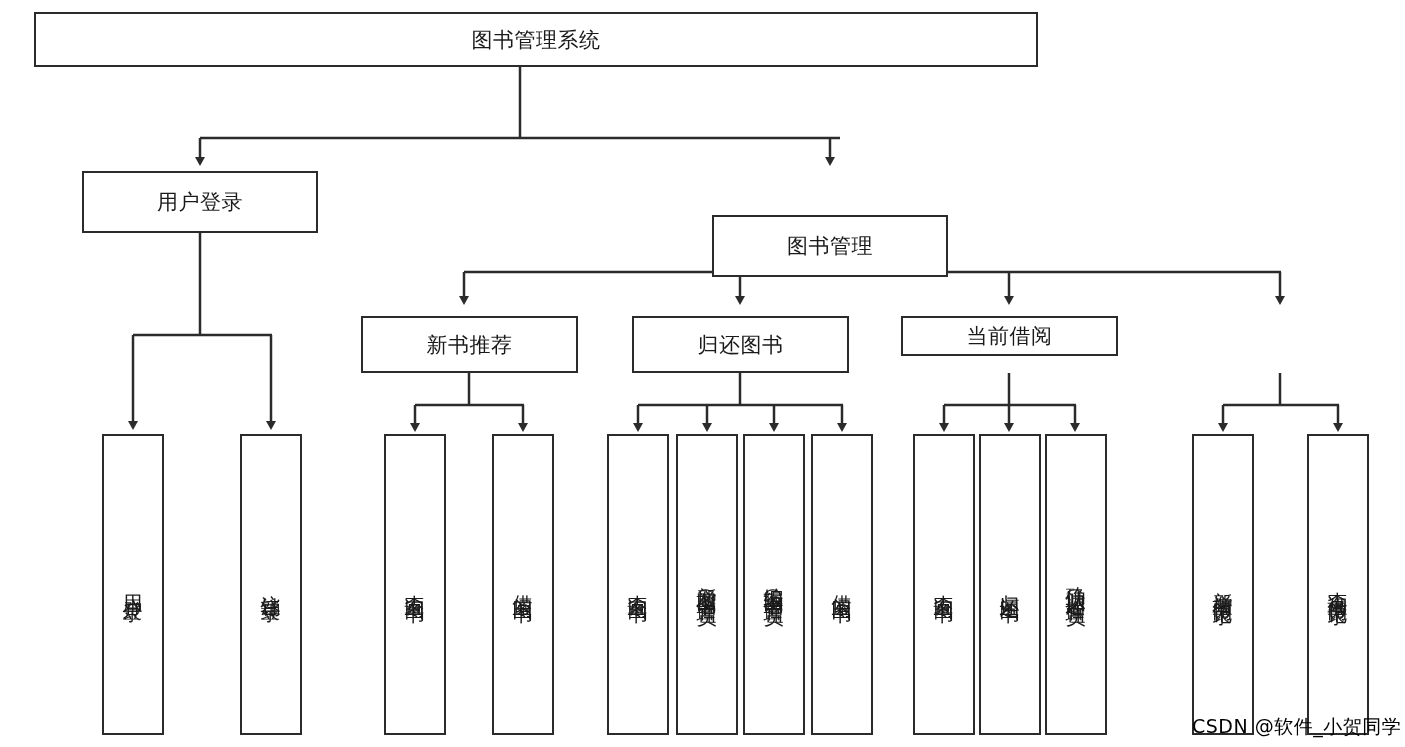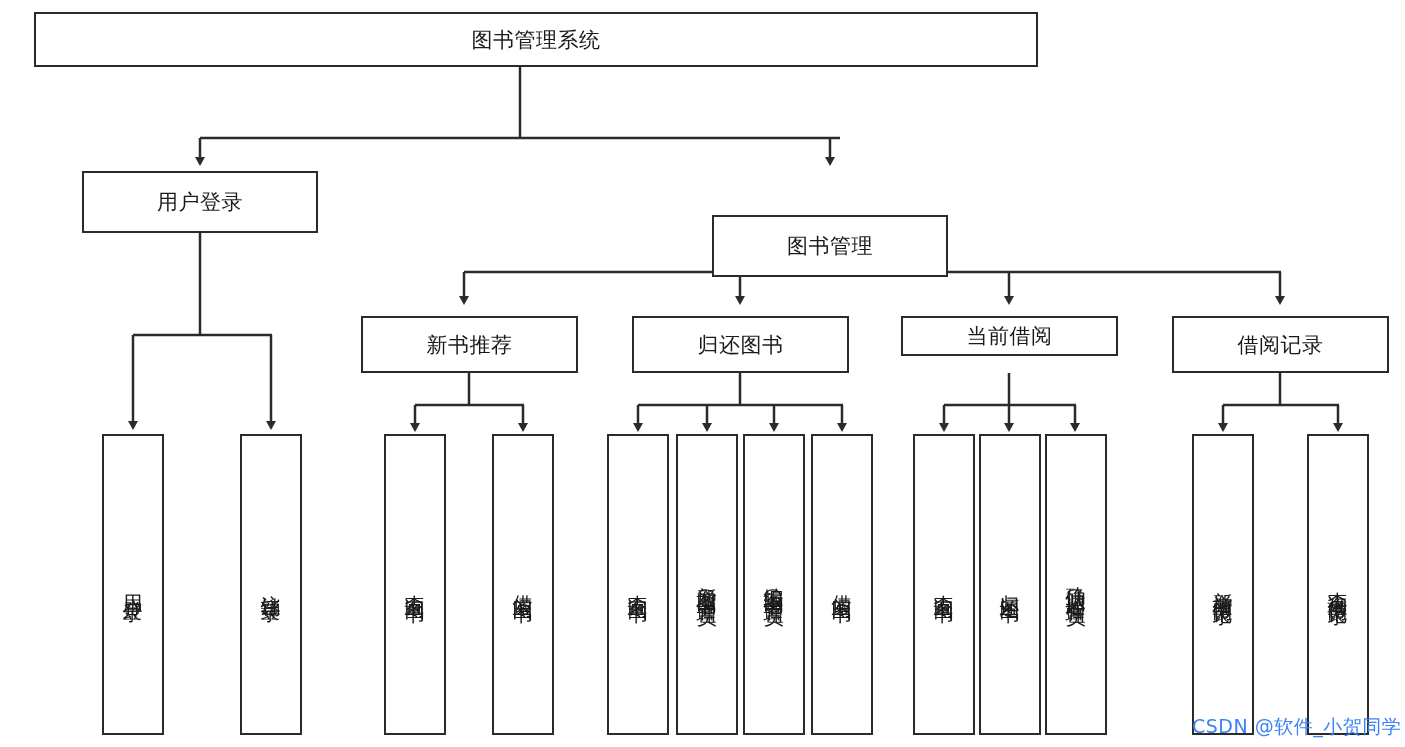--- a/index.html
+++ b/index.html
@@ -47,21 +47,21 @@
     padding: 4px 0;
   }
   .node-box.vert .vtext {
     writing-mode: vertical-rl;
     text-orientation: upright;
     display: block;
     white-space: nowrap;
   }
   .watermark {
     position: absolute;
-    color: #3b82f6;
+    color: #000000;
     font-size: 19px;
     white-space: nowrap;
     letter-spacing: 0.5px;
     pointer-events: none;
   }
 </style>
 </head>
 <body>
 
 <div id="diagram-root">
@@ -129,23 +129,20 @@
 
   <div class="node-box horiz" style="left:361px; top:316px; width:217px; height:57px;">
     <span>新书推荐</span>
   </div>
   <div class="node-box horiz" style="left:632px; top:316px; width:217px; height:57px;">
     <span>归还图书</span>
   </div>
   <div class="node-box horiz" style="left:901px; top:316px; width:217px; height:40px;">
     <span>当前借阅</span>
   </div>
-  <div class="node-box horiz" style="left:1172px; top:316px; width:217px; height:57px;">
-    <span>借阅记录</span>
-  </div>
 
   <div class="node-box vert" style="left:102px; top:434px; width:62px; height:301px;">
     <span class="vtext">用户登录</span>
   </div>
   <div class="node-box vert" style="left:240px; top:434px; width:62px; height:301px;">
     <span class="vtext">注销登录</span>
   </div>
 
   <div class="node-box vert" style="left:384px; top:434px; width:62px; height:301px;">
     <span class="vtext">查询图书</span>

